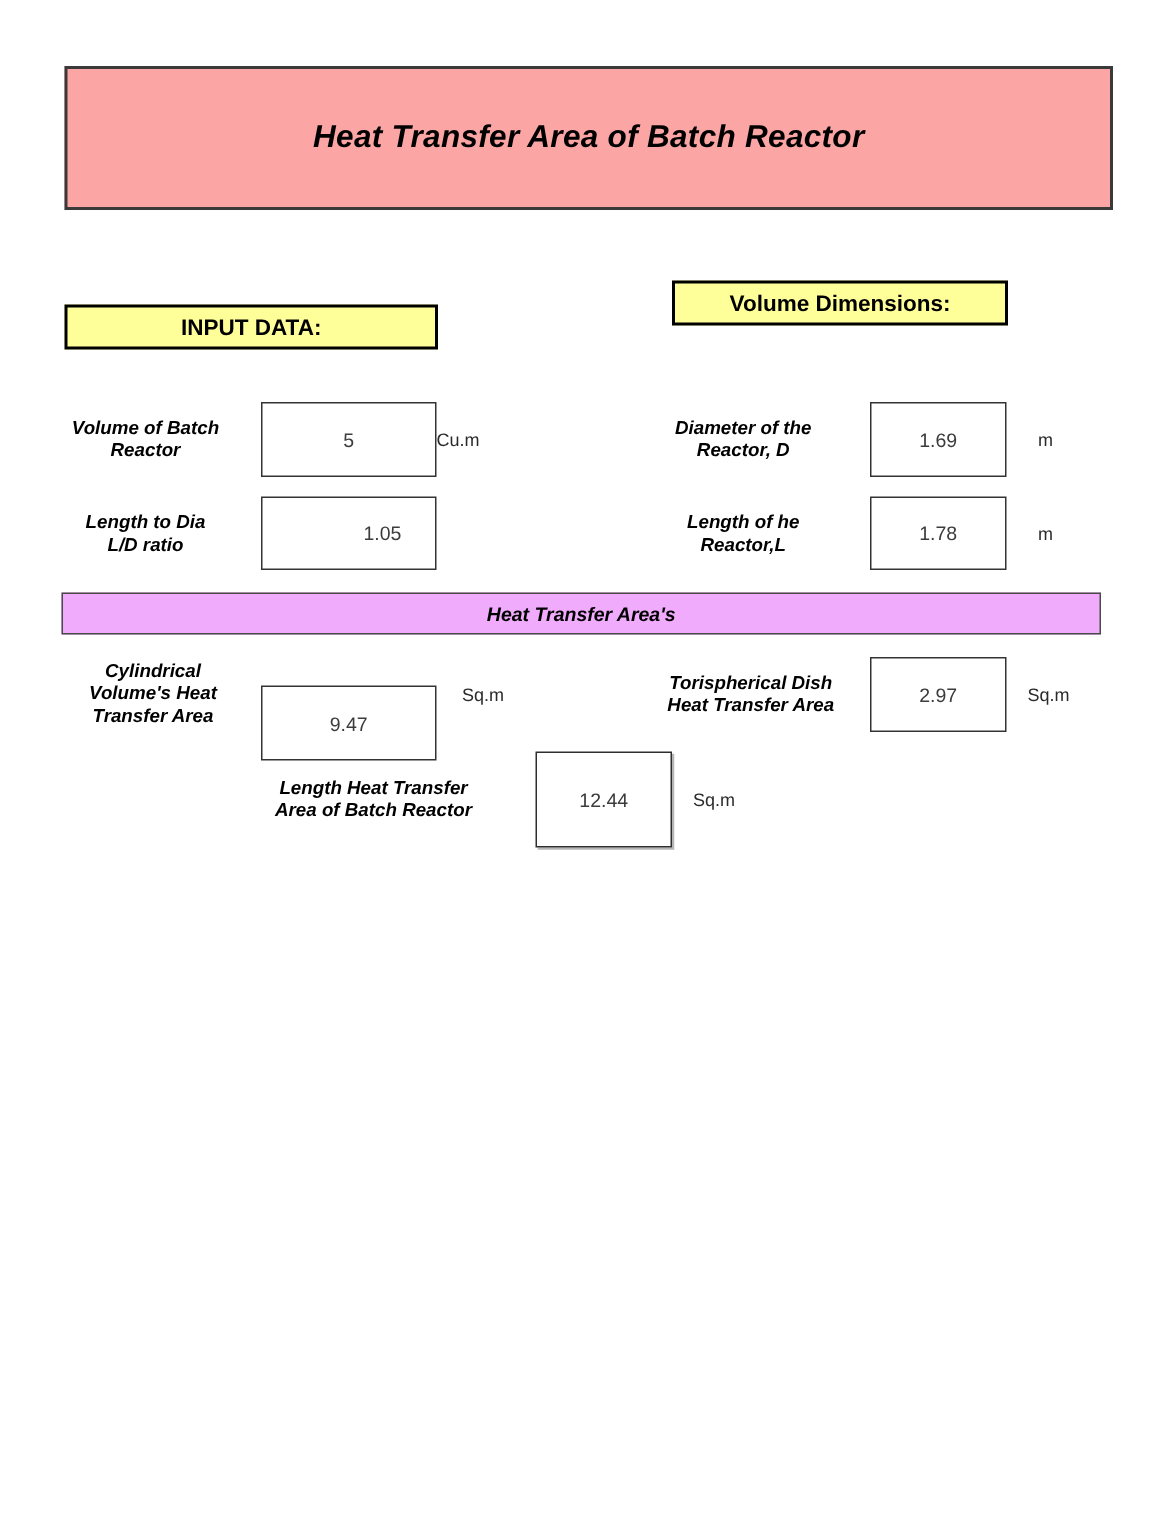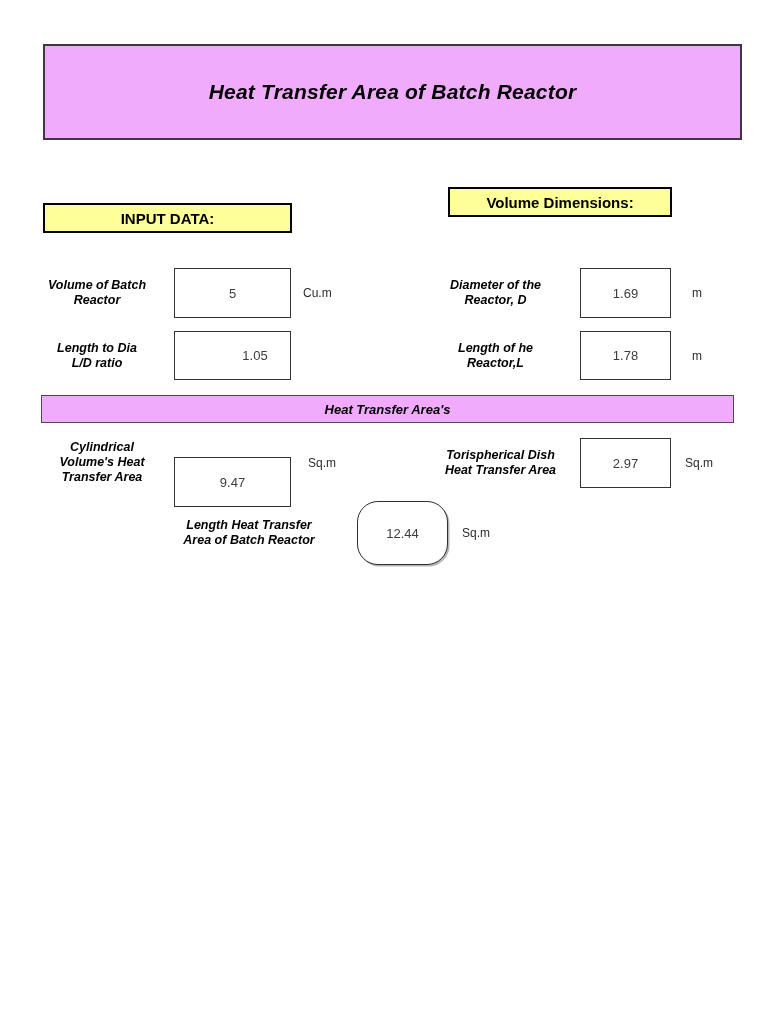--- a/index.html
+++ b/index.html
@@ -20,21 +20,21 @@
     inset: 0;
   }
 
   
   .title-bar {
     position: absolute;
     left: 43px;
     top: 44px;
     width: 699px;
     height: 96px;
-    background: #f0abfc;
+    background: #fca5a5;
     border: 2px solid #3a3a3a;
     box-sizing: border-box;
     display: flex;
     align-items: center;
     justify-content: center;
   }
   .title-text {
     font-size: 21px;
     font-weight: bold;
     font-style: italic;
@@ -112,21 +112,21 @@
     position: absolute;
     font-size: 12px;
     color: #2b2b2b;
     display: flex;
     align-items: center;
   }
 
   
   .lbl-volume   { left: 24px;  top: 268px; width: 146px; height: 50px; }
   .box-volume   { left: 174px; top: 268px; width: 117px; height: 50px; }
-  .unit-volume  { left: 303px; top: 268px; height: 50px; }
+  .unit-volume  { left: 291px; top: 268px; height: 50px; }
 
   .lbl-ld       { left: 24px;  top: 331px; width: 146px; height: 49px; }
   .box-ld       { left: 174px; top: 331px; width: 117px; height: 49px; padding-left: 45px; }
 
   .lbl-dia      { left: 420px; top: 268px; width: 151px; height: 50px; }
   .box-dia      { left: 580px; top: 268px; width: 91px;  height: 50px; }
   .unit-dia     { left: 692px; top: 268px; height: 50px; }
 
   .lbl-len      { left: 420px; top: 331px; width: 151px; height: 49px; font-style: italic; }
   .box-len      { left: 580px; top: 331px; width: 91px;  height: 49px; }
@@ -135,21 +135,21 @@
   
   .lbl-cyl      { left: 36px;  top: 436px; width: 132px; height: 52px; }
   .box-cyl      { left: 174px; top: 438px; width: 117px; height: 50px; margin-top: 19px; }
   .unit-cyl     { left: 308px; top: 438px; height: 50px; }
 
   .lbl-tori     { left: 430px; top: 440px; width: 141px; height: 46px; }
   .box-tori     { left: 580px; top: 438px; width: 91px;  height: 50px; }
   .unit-tori    { left: 685px; top: 438px; height: 50px; }
 
   .lbl-total    { left: 150px; top: 509px; width: 198px; height: 48px; }
-  .box-total    { left: 357px; top: 501px; width: 91px;  height: 64px; border-radius: 21px; }
+  .box-total    { left: 357px; top: 501px; width: 91px;  height: 64px; }
   .unit-total   { left: 462px; top: 501px; height: 64px; }
 </style>
 </head>
 <body>
 
 <div class="sheet">
 
   <div class="title-bar">
     <div class="title-text">Heat Transfer Area of Batch Reactor</div>
   </div>

